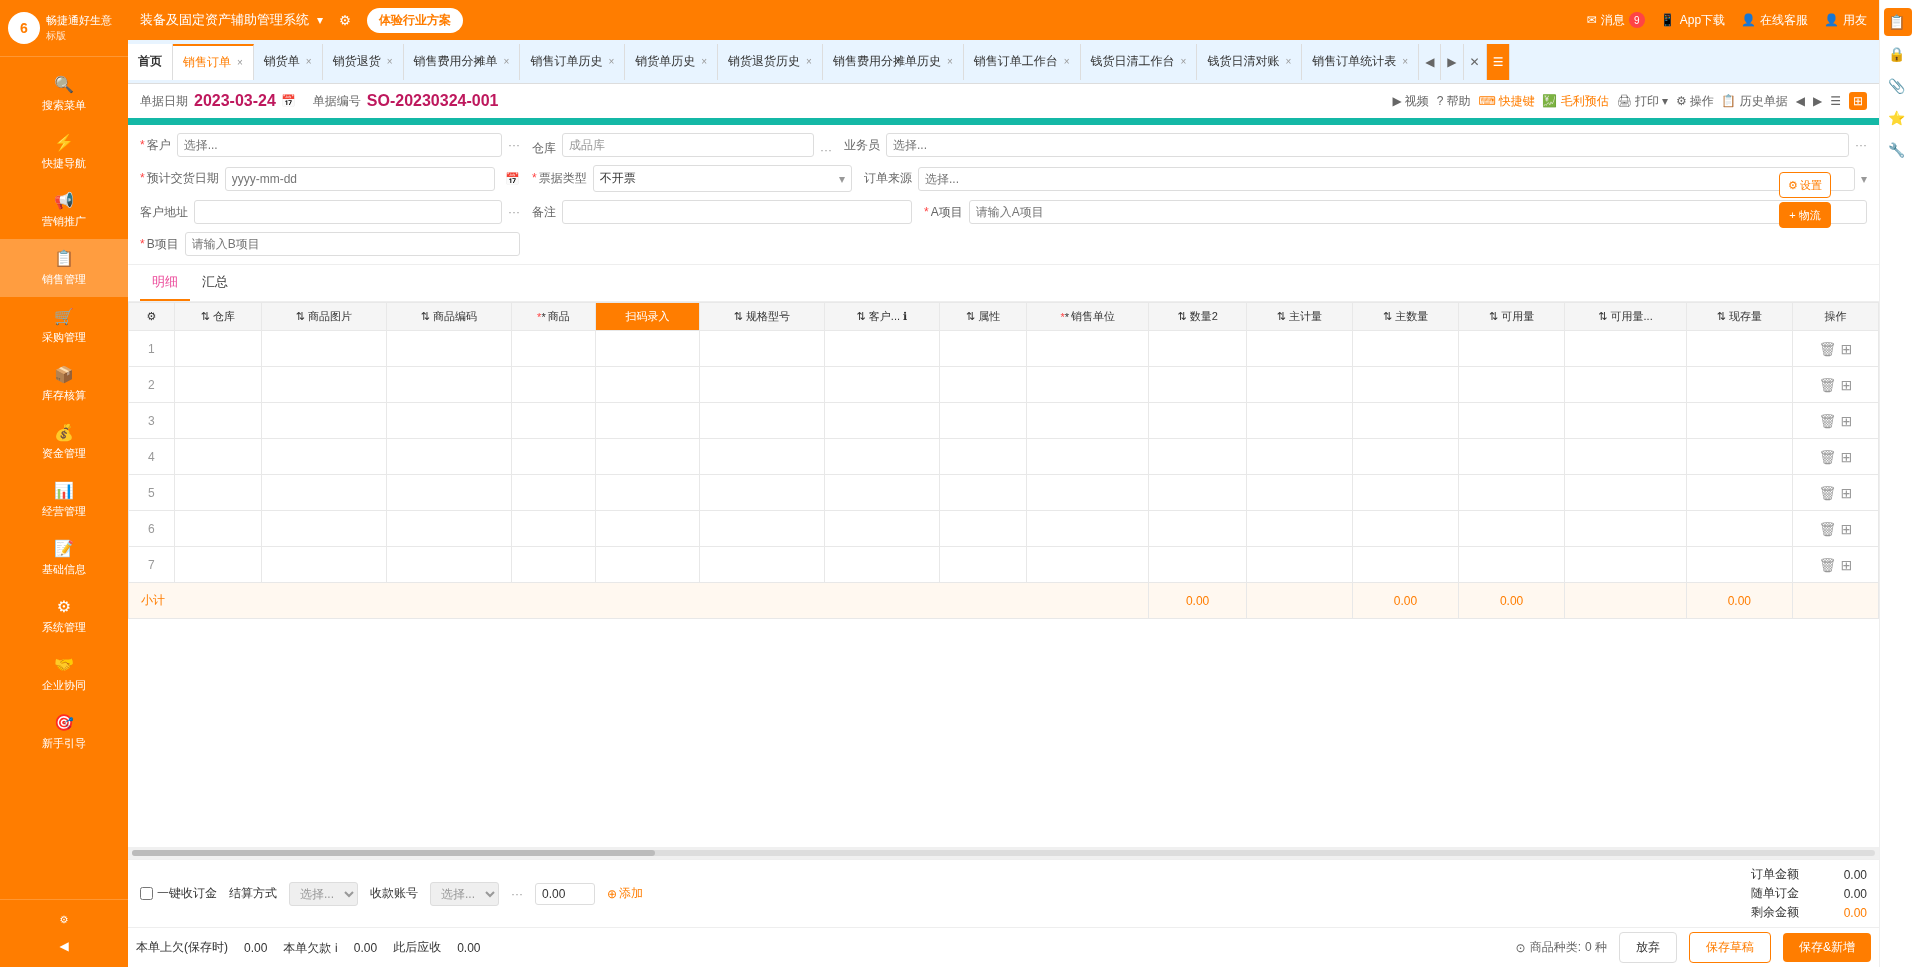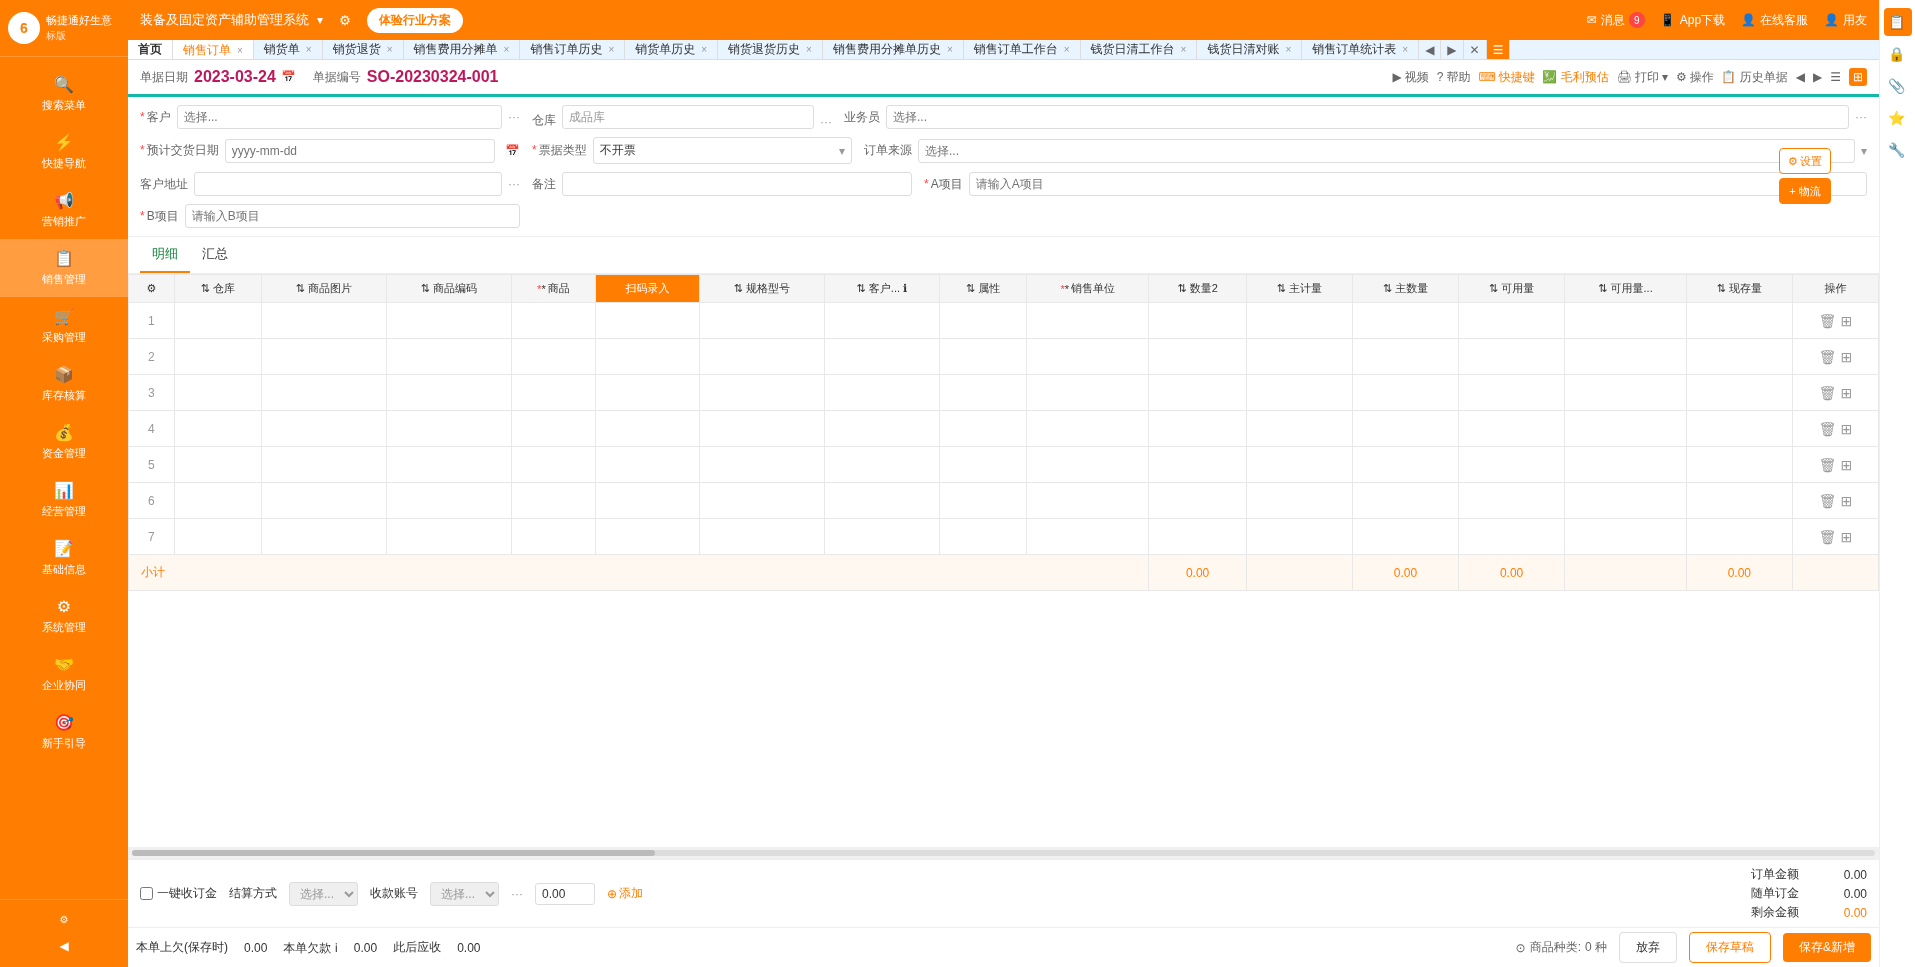--- a/index.html
+++ b/index.html
@@ -30,32 +30,32 @@
     .topbar-left { display: flex; align-items: center; gap: 8px; }
     .topbar-system-name { color: #fff; font-size: 13px; }
     .topbar-dropdown-btn { background: transparent; border: none; color: #fff; cursor: pointer; font-size: 12px; }
     .topbar-settings-btn { background: transparent; border: none; color: #fff; cursor: pointer; width: 28px; height: 28px; border-radius: 4px; display: flex; align-items: center; justify-content: center; }
     .topbar-industry-btn { background: #fff; border: none; color: #ff7d00; padding: 4px 12px; border-radius: 14px; cursor: pointer; font-size: 12px; font-weight: bold; }
     .topbar-right { display: flex; align-items: center; gap: 16px; color: #fff; font-size: 12px; }
     .topbar-right-item { display: flex; align-items: center; gap: 4px; cursor: pointer; }
     .topbar-msg-badge { background: #ff4444; color: #fff; border-radius: 50%; width: 16px; height: 16px; font-size: 10px; display: flex; align-items: center; justify-content: center; }
 
     
-    .tabbar { height: 20px; background: #e8f4ff; display: flex; align-items: center; border-bottom: 1px solid #ddd; overflow: hidden; }
+    .tabbar { height: 44px; background: #e8f4ff; display: flex; align-items: center; border-bottom: 1px solid #ddd; overflow: hidden; }
     .tab-item { display: flex; align-items: center; padding: 0 10px; height: 36px; border-right: 1px solid #ddd; cursor: pointer; font-size: 12px; white-space: nowrap; gap: 4px; flex-shrink: 0; }
     .tab-item:first-child { background: #fff; font-weight: bold; }
     .tab-item.active { background: #fff; color: #ff7d00; border-top: 2px solid #ff7d00; }
     .tab-item .tab-close { font-size: 10px; color: #999; margin-left: 2px; }
     .tab-nav-btn { padding: 0 6px; height: 36px; display: flex; align-items: center; cursor: pointer; font-size: 12px; color: #666; border-right: 1px solid #ddd; }
 
     
     .form-area { background: #fff; padding: 0; flex: 1; overflow-y: auto; display: flex; flex-direction: column; }
 
     
-    .form-header { display: flex; align-items: center; padding: 8px 12px; border-bottom: 3px solid #14b8a6; gap: 16px; }
+    .form-header { display: flex; align-items: center; padding: 8px 12px; border-bottom: 7px solid #14b8a6; gap: 16px; }
     .form-header-field { display: flex; align-items: center; gap: 6px; }
     .form-header-label { color: #666; font-size: 12px; }
     .form-header-value { color: #be185d; font-size: 16px; font-weight: 700; }
     .form-header-actions { margin-left: auto; display: flex; align-items: center; gap: 8px; font-size: 12px; color: #666; }
     .form-header-action-btn { display: flex; align-items: center; gap: 3px; cursor: pointer; color: #666; }
     .form-header-action-btn.orange { color: #ff7d00; }
     .right-btn { width: 52px; height: 26px; border: 1px solid #ff7d00; background: #fff; color: #ff7d00; border-radius: 4px; cursor: pointer; font-size: 11px; display: flex; align-items: center; justify-content: center; gap: 2px; }
     .right-btn.filled { background: #ff7d00; color: #fff; }
 
     
@@ -66,21 +66,21 @@
     .form-field-label.required::before { content: '*'; color: #ff4444; margin-right: 2px; }
     .form-field-input { flex: 1; border: 1px solid #ddd; border-radius: 3px; padding: 4px 6px; font-size: 12px; color: #999; min-width: 0; outline: none; }
     .form-field-more { color: #999; cursor: pointer; font-size: 12px; }
     .form-field-select { display: flex; align-items: center; flex: 1; border: 1px solid #ddd; border-radius: 3px; padding: 4px 6px; font-size: 12px; }
     .form-field-select-value { flex: 1; color: #333; }
     .form-field-select-arrow { color: #999; }
 
     
     .form-tabs { display: flex; align-items: center; border-bottom: 1px solid #eee; padding: 0 12px; }
     .form-tab { padding: 8px 12px; cursor: pointer; font-size: 13px; border-bottom: 2px solid transparent; }
-    .form-tab.active { color: #15803d; border-bottom-color: #ff7d00; font-weight: 500; }
+    .form-tab.active { color: #ec4899; border-bottom-color: #ff7d00; font-weight: 500; }
 
     
     .table-container { flex: 1; overflow: hidden; display: flex; flex-direction: column; }
     .table-wrapper { overflow: auto; flex: 1; }
     table { width: 100%; border-collapse: collapse; min-width: 1400px; }
     thead tr { background: #f5f5f5; }
     th { padding: 6px 8px; border: 1px solid #e8e8e8; font-size: 11px; font-weight: normal; color: #333; white-space: nowrap; text-align: center; }
     td { padding: 6px 8px; border: 1px solid #e8e8e8; font-size: 12px; text-align: center; height: 36px; }
     .th-sortable { display: flex; align-items: center; justify-content: center; gap: 2px; }
     .th-required::before { content: '*'; color: #ff4444; }

